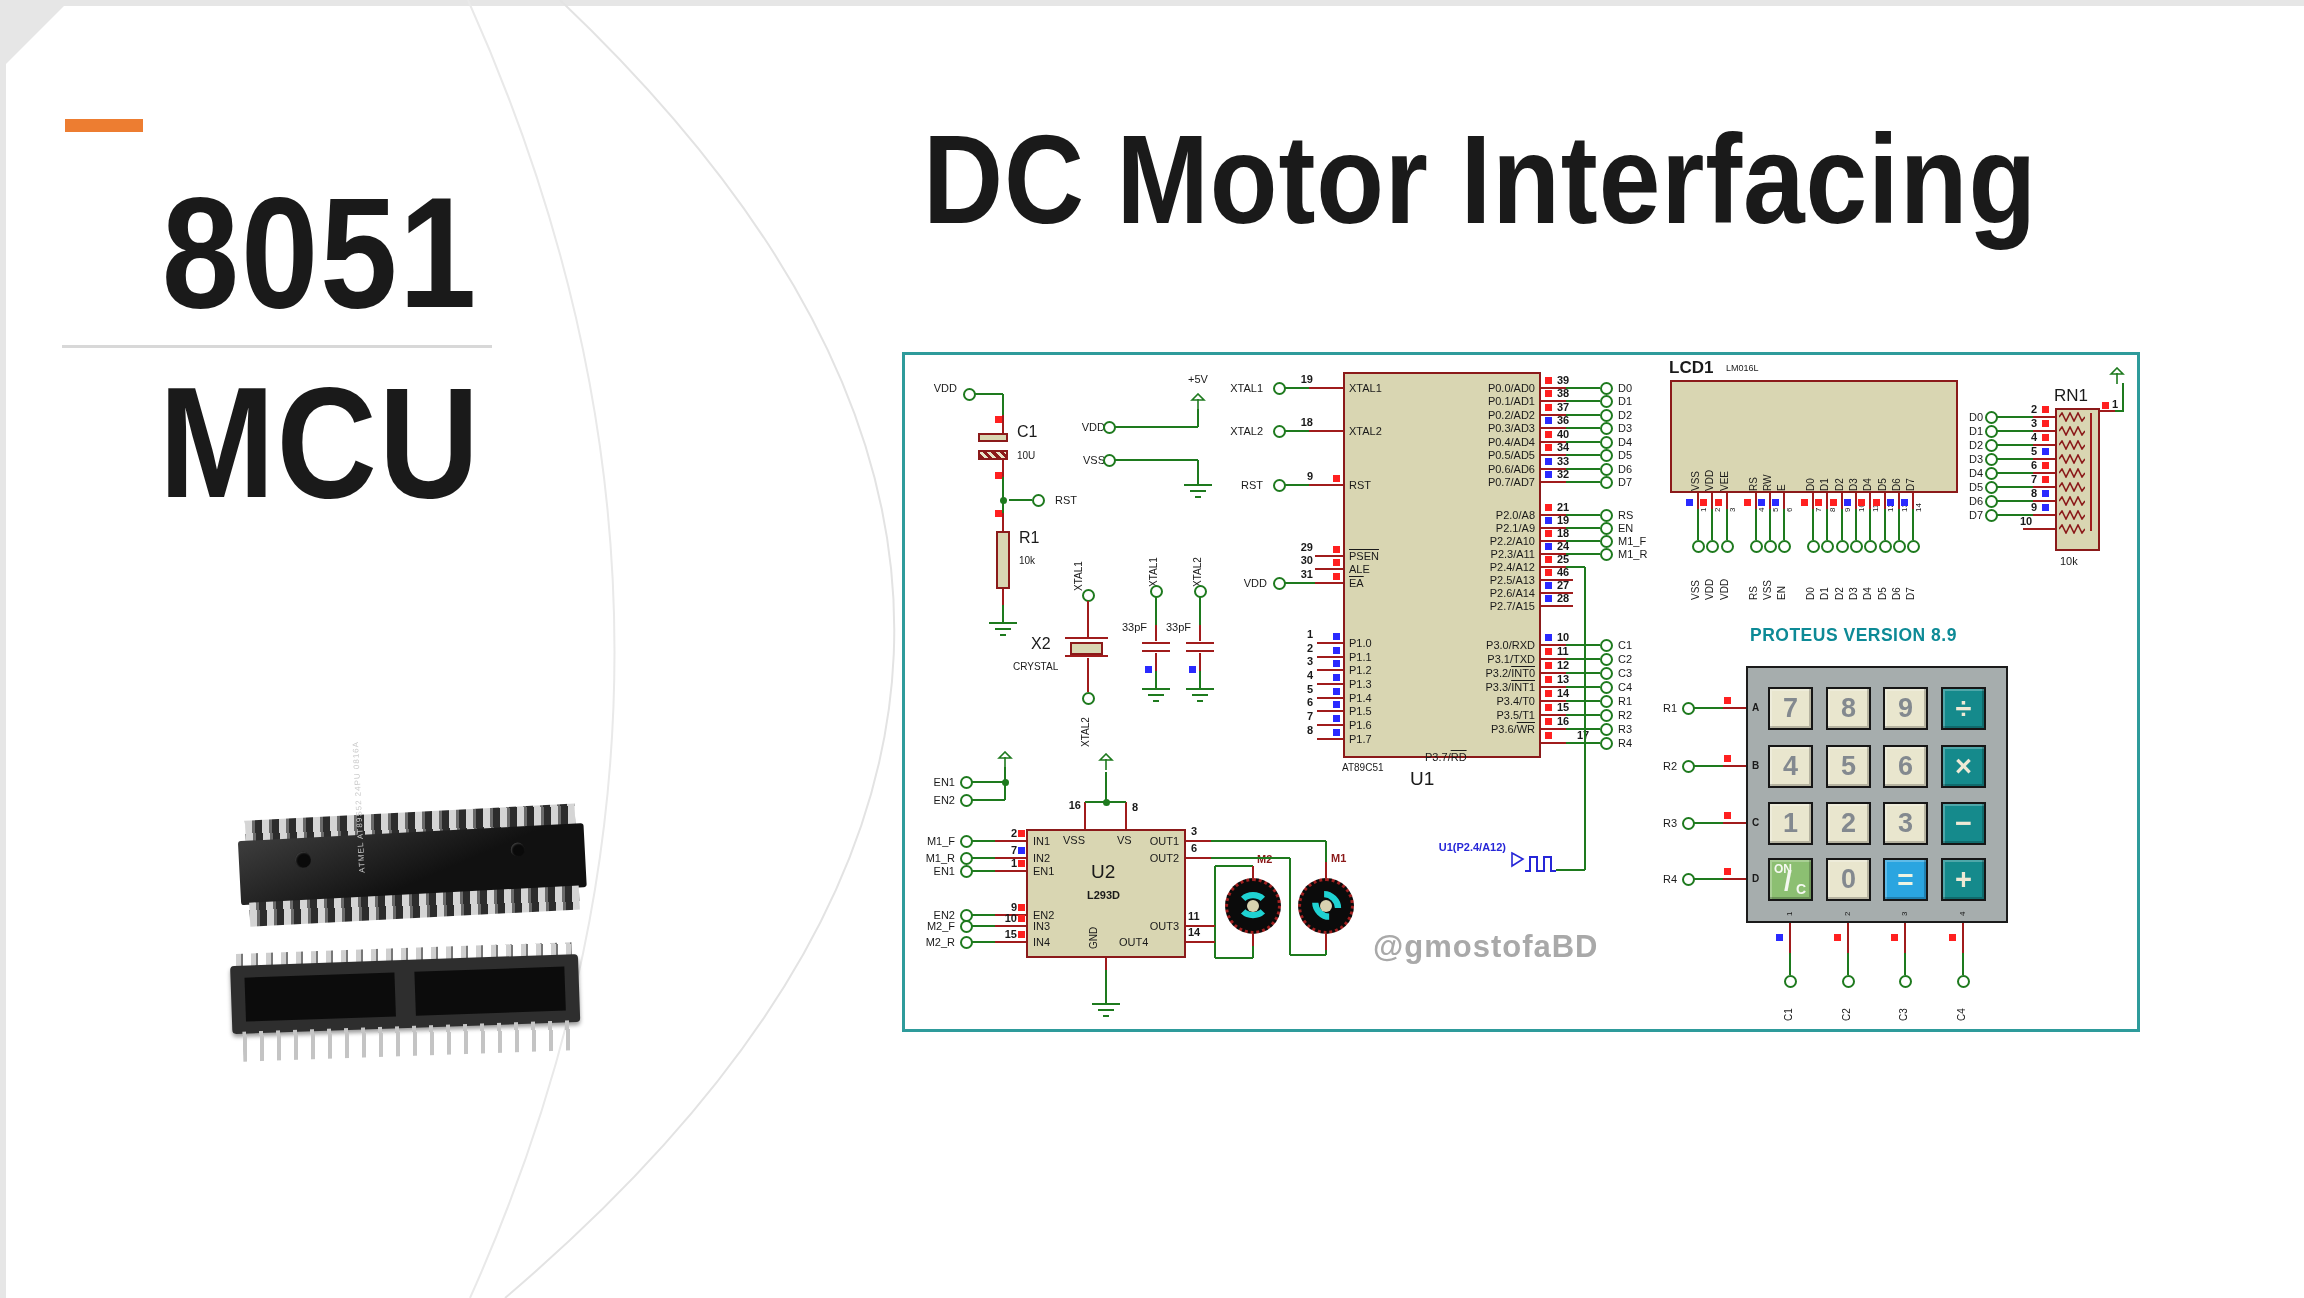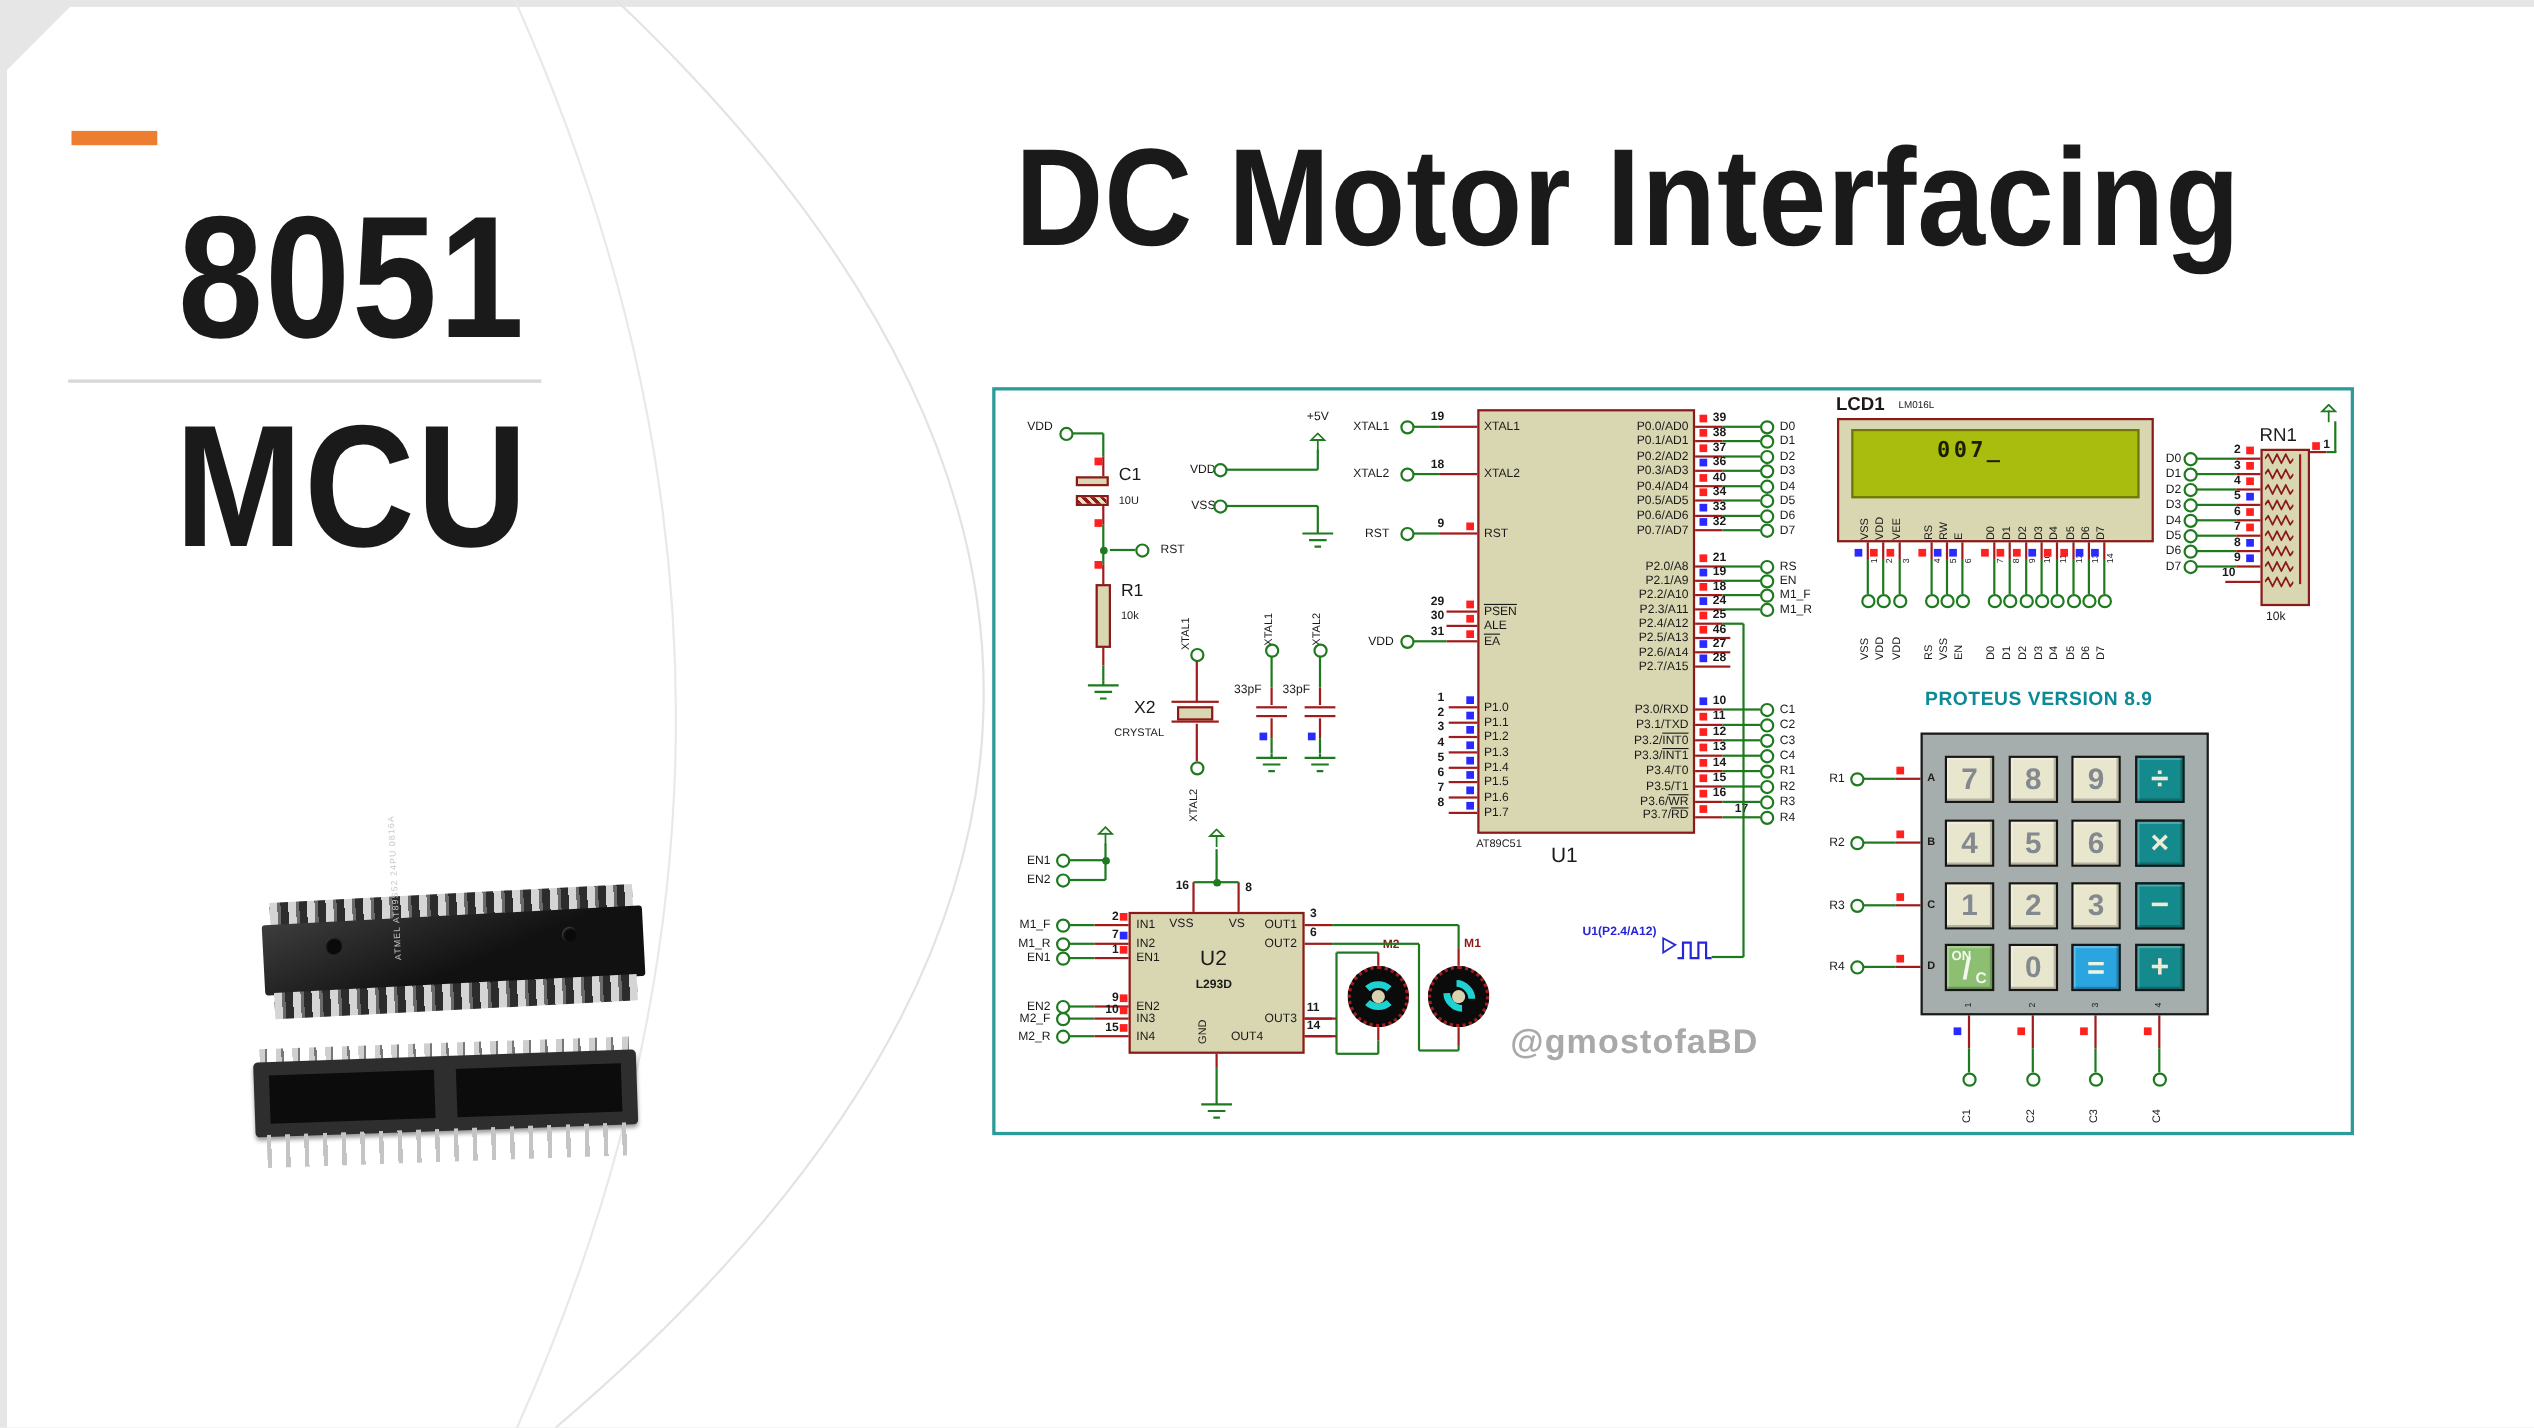--- a/index.html
+++ b/index.html
@@ -109,23 +109,20 @@
   <div class="t" style="left:182px;top:534px;font-weight:bold">L293D</div>
   <div class="v" style="left:184px;top:552px;height:42px;font-size:10px">GND</div>
   <div class="t" style="left:150px;top:444px;width:26px;text-align:right;font-weight:bold">16</div>
   <div class="t" style="left:227px;top:446px;font-weight:bold">8</div>
   <div class="t" style="left:352px;top:498px;color:#8b1a1a;font-weight:bold">M2</div>
   <div class="t" style="left:426px;top:497px;color:#8b1a1a;font-weight:bold">M1</div>
 
   <div class="t" style="left:764px;top:3px;font-size:17px;font-weight:bold">LCD1</div>
   <div class="t" style="left:821px;top:8px;font-size:9px">LM016L</div>
   <div class="body-k" style="left:765px;top:25px;width:288px;height:113px"></div>
-  <div class="t" style="left:778px;top:35px;width:262px;height:63px;background:#a9bd0e;border:2px solid #6e750a;box-sizing:border-box">
-    <span class="t" style="left:76px;top:5px;font-family:'DejaVu Sans Mono',monospace;font-weight:bold;font-size:20px;letter-spacing:3px;color:#1c1e04">007_</span>
-  </div>
 
   <div class="t" style="left:1149px;top:31px;font-size:17px">RN1</div>
   <div class="body-k" style="left:1150px;top:53px;width:45px;height:143px"></div>
   <div class="t" style="left:1155px;top:200px">10k</div>
   <div class="t" style="left:1207px;top:43px;font-weight:bold">1</div>
   <div class="t" style="left:1115px;top:160px;font-weight:bold">10</div>
 
   <div class="t" style="left:845px;top:270px;font-size:17.5px;font-weight:bold;color:#0d8a96;letter-spacing:.5px">PROTEUS VERSION 8.9</div>
   <div class="t" style="left:841px;top:311px;width:262px;height:257px;background:#a6adad;border:2px solid #1b1b1b;box-sizing:border-box"></div>
 
@@ -398,21 +395,21 @@
     <div class="w" style="left:661px;top:359px;width:34px;height:2px;background:#1e7a1e"></div>
     <div class="term" style="left:695px;top:354px"></div>
     <div class="t" style="left:713px;top:354px;">R2</div>
     <div class="t" style="left:520px;top:368px;width:110px;text-align:right">P3.6/<span class="ov">WR</span></div>
     <div class="sq" style="left:640px;top:363px;background:#ff2020"></div>
     <div class="t" style="left:652px;top:360px;font-weight:bold;">16</div>
     <div class="w" style="left:636px;top:373px;width:25px;height:2px;background:#a01c1c"></div>
     <div class="w" style="left:661px;top:373px;width:34px;height:2px;background:#1e7a1e"></div>
     <div class="term" style="left:695px;top:368px"></div>
     <div class="t" style="left:713px;top:368px;">R3</div>
-    <div class="t" style="left:520px;top:380px;width:110px;text-align:right">P3.7/<span class="ov">RD</span></div>
+    <div class="t" style="left:520px;top:396px;width:110px;">P3.7/<span class="ov">RD</span></div>
     <div class="sq" style="left:640px;top:377px;background:#ff2020"></div>
     <div class="t" style="left:672px;top:374px;font-weight:bold;text-align:center;">17</div>
     <div class="w" style="left:636px;top:387px;width:25px;height:2px;background:#a01c1c"></div>
     <div class="w" style="left:661px;top:387px;width:34px;height:2px;background:#1e7a1e"></div>
     <div class="term" style="left:695px;top:382px"></div>
     <div class="t" style="left:713px;top:382px;">R4</div>
     <div class="w" style="left:679px;top:212px;width:2px;height:303px;background:#1e7a1e"></div>
     <div class="w" style="left:651px;top:514px;width:29px;height:2px;background:#1e7a1e"></div>
     <div class="term" style="left:55px;top:421px"></div>
     <div class="term" style="left:55px;top:439px"></div>

